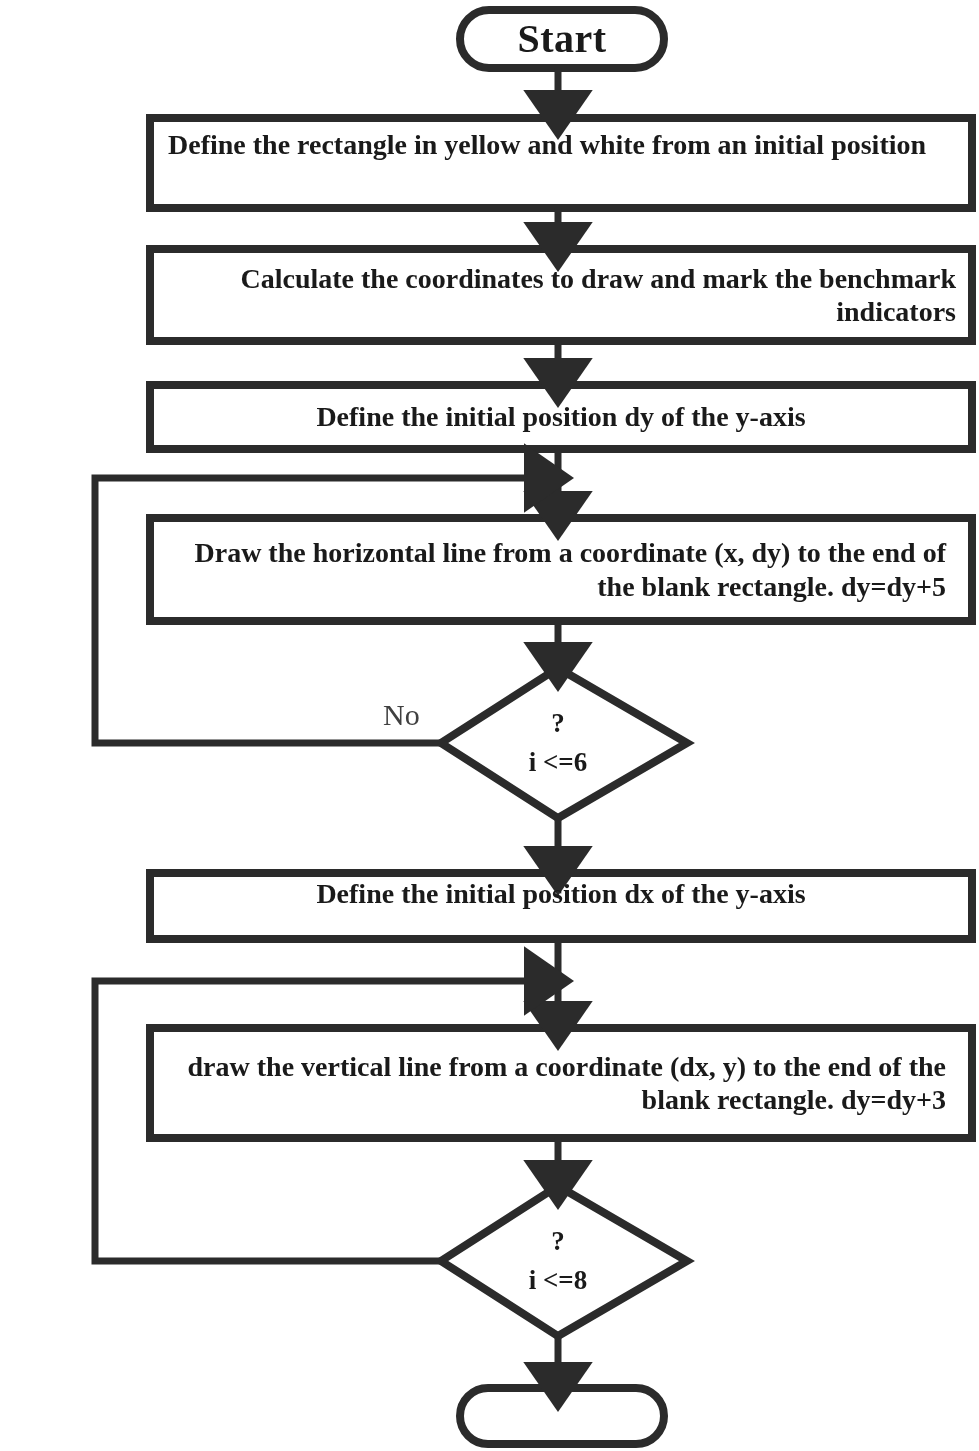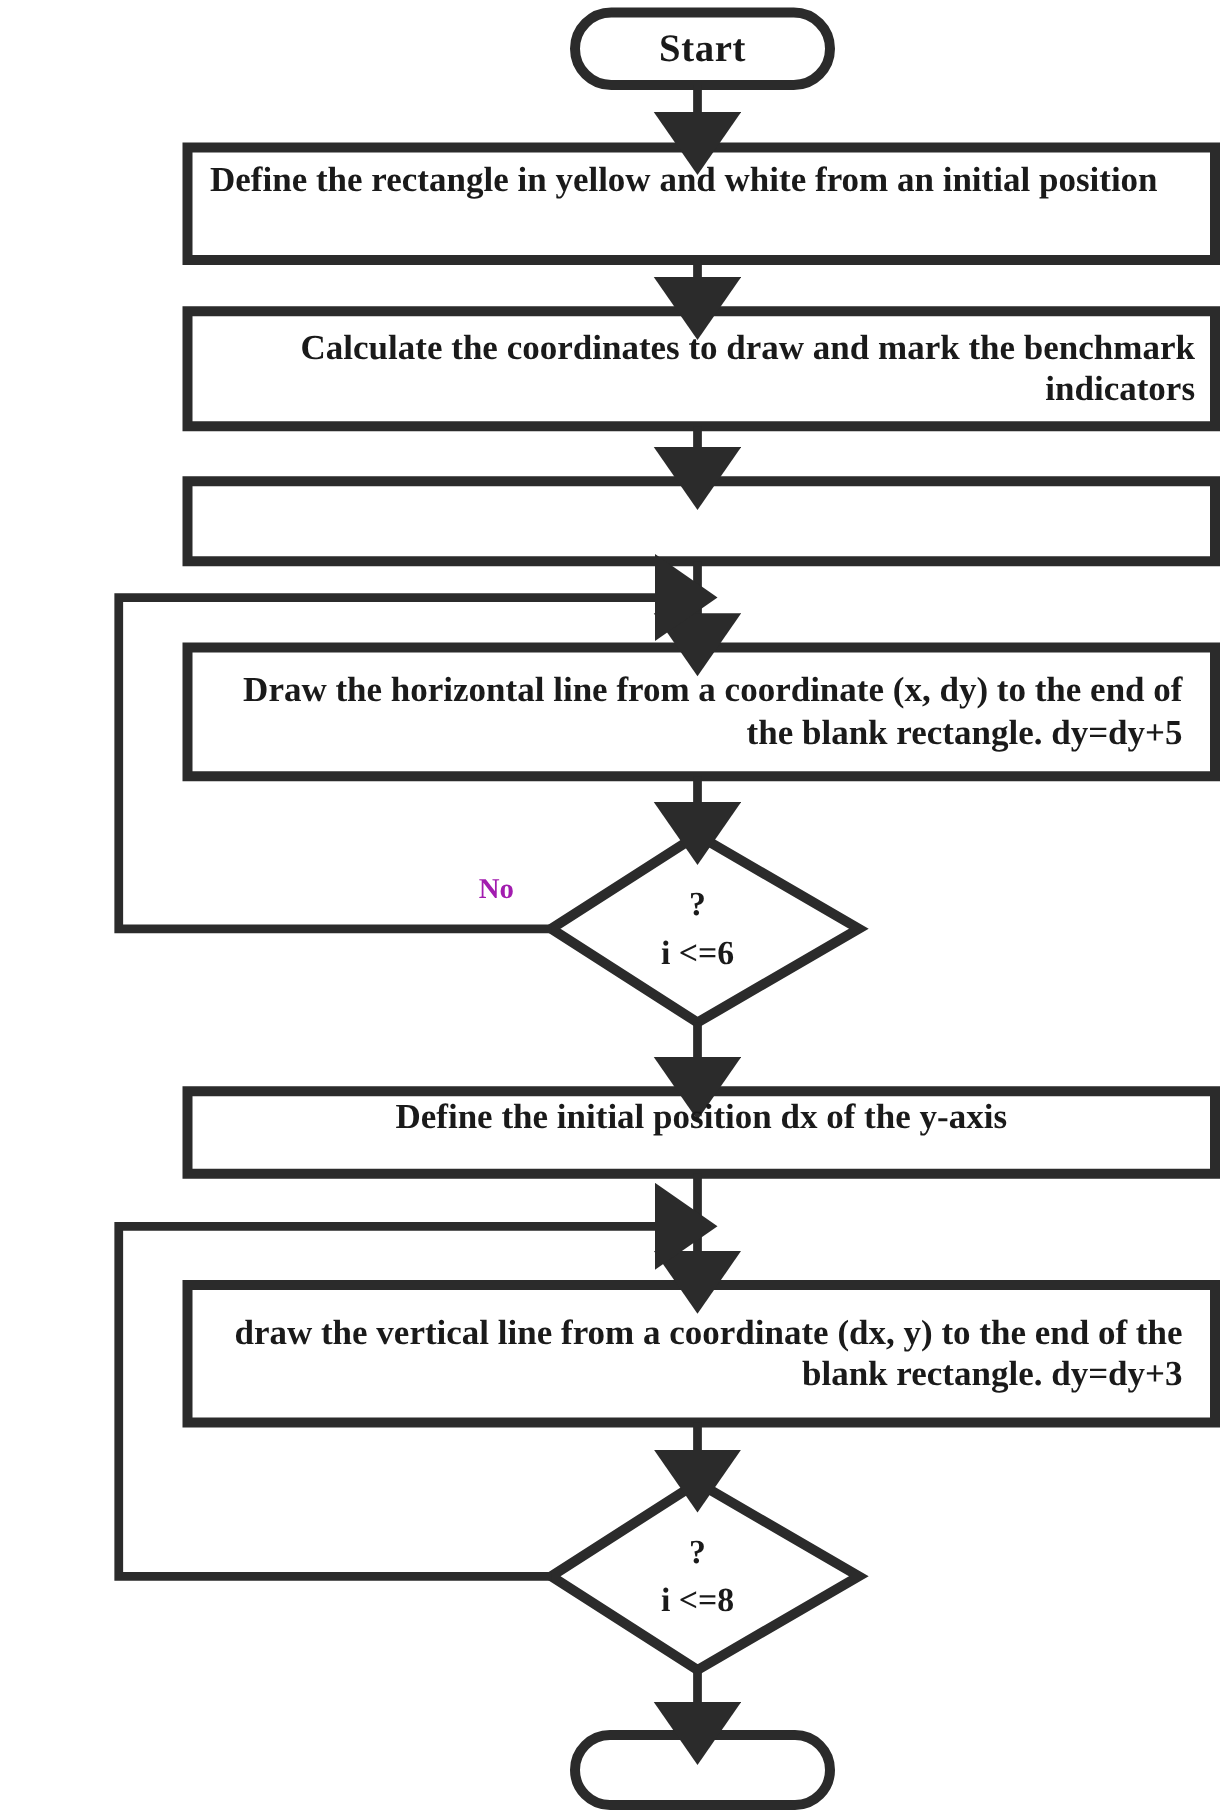--- a/index.html
+++ b/index.html
@@ -30,21 +30,21 @@
     align-items: center;
     justify-content: center;
     box-sizing: border-box;
     color: #1a1a1a;
     font-weight: bold;
     font-family: "Liberation Serif", "DejaVu Serif", serif;
     pointer-events: none;
     line-height: 1.18;
   }
   .terminal-label {
-    font-size: 31px;
+    font-size: 40px;
     letter-spacing: 0.5px;
   }
   .process-label {
     font-size: 28px;
     text-align: right;
     padding: 0 16px;
   }
   .process-label.justify {
     display: block;
     text-align: justify;
@@ -60,23 +60,23 @@
   }
   .decision-label .q {
     display: block;
   }
   .decision-label .cond {
     display: block;
     white-space: pre;
   }
   .edge-label {
     position: absolute;
-    font-size: 23px;
-    font-weight: bold;
-    color: #a21caf;
+    font-size: 30px;
+    font-weight: normal;
+    color: #404040;
     font-family: "Liberation Serif", "DejaVu Serif", serif;
   }
 </style>
 </head>
 <body>
 
 <div id="canvas">
 
   <svg id="flow-svg" viewBox="0 0 979 1451">
     <defs>
@@ -130,20 +130,21 @@
 
     <path d="M441,1261 L95,1261 L95,981 L546,981" fill="none" stroke="#2b2b2b" stroke-width="7" stroke-linejoin="miter" marker-end="url(#arrow-right)"></path>
   </svg>
 
   <div class="node-text terminal-label" style="left:460px; top:10px; width:204px; height:58px;">Start</div>
 
   <div class="node-text process-label justify" style="left:150px; top:118px; width:822px; height:90px;">Define the rectangle in yellow and white from an initial position</div>
 
   <div class="node-text process-label" style="left:150px; top:249px; width:822px; height:92px;">Calculate the coordinates to draw and mark the benchmark indicators</div>
 
+  <div class="node-text process-label" style="left:150px; top:385px; width:822px; height:64px;">Define the initial position dy of the y-axis</div>
 
   <div class="node-text process-label" style="left:160px; top:518px; width:802px; height:103px;">Draw the horizontal line from a coordinate (x, dy) to the end of the blank rectangle. dy=dy+5</div>
 
   <div class="node-text decision-label" style="left:478px; top:688px; width:160px; height:110px;">
     <span class="q">?</span>
     <span class="cond">i &lt;=6</span>
   </div>
 
   <div class="node-text process-label" style="left:150px; top:861px; width:822px; height:66px;">Define the initial position dx of the y-axis</div>
 

